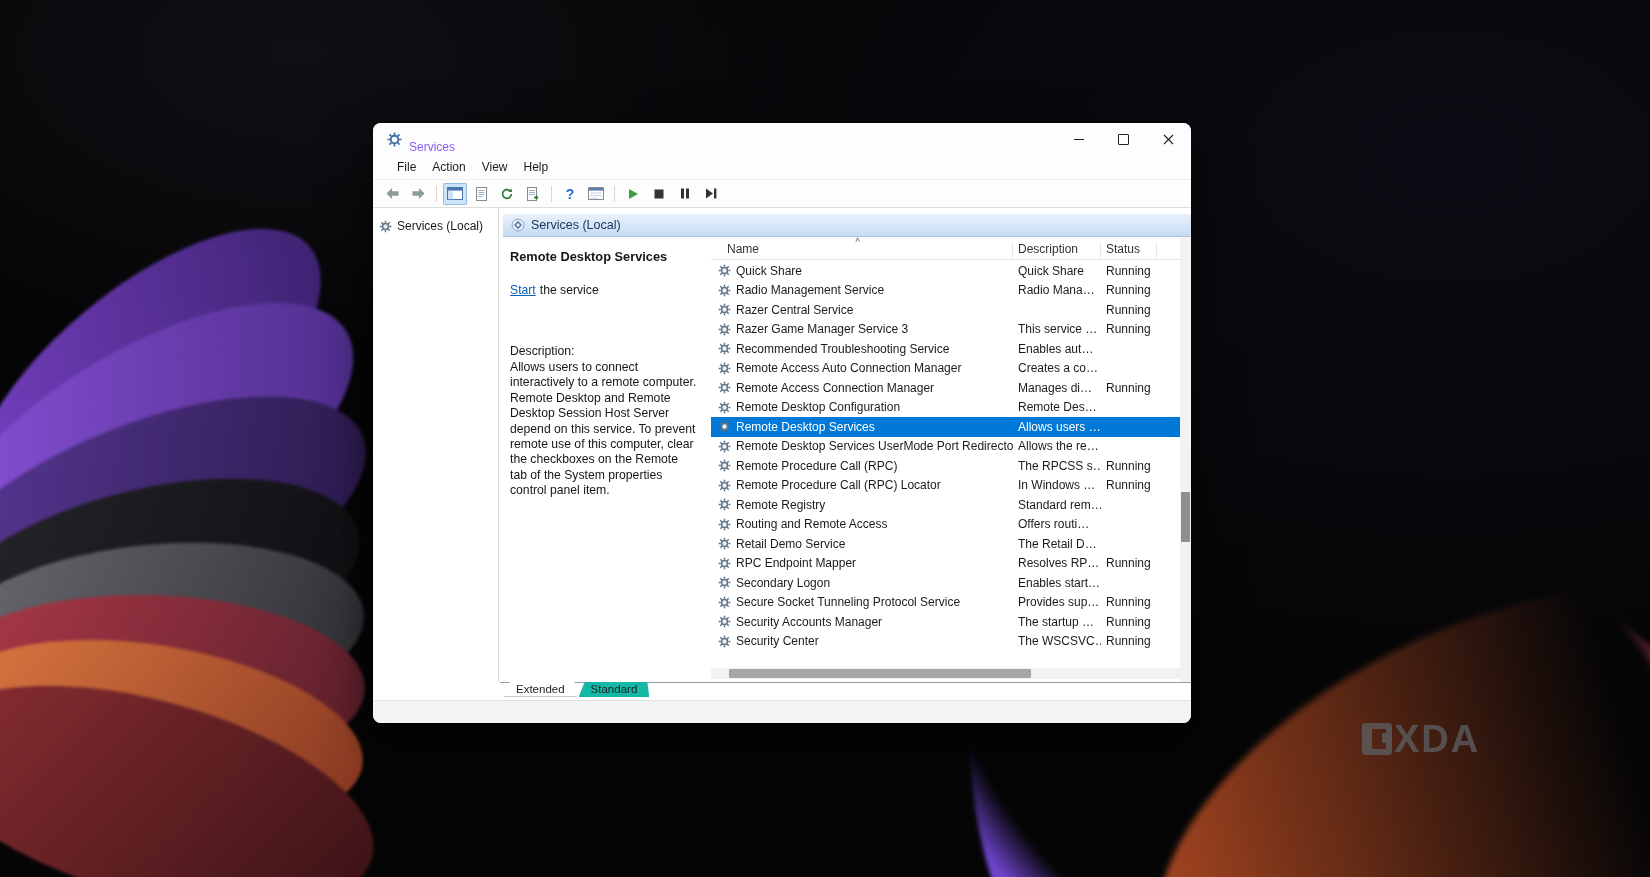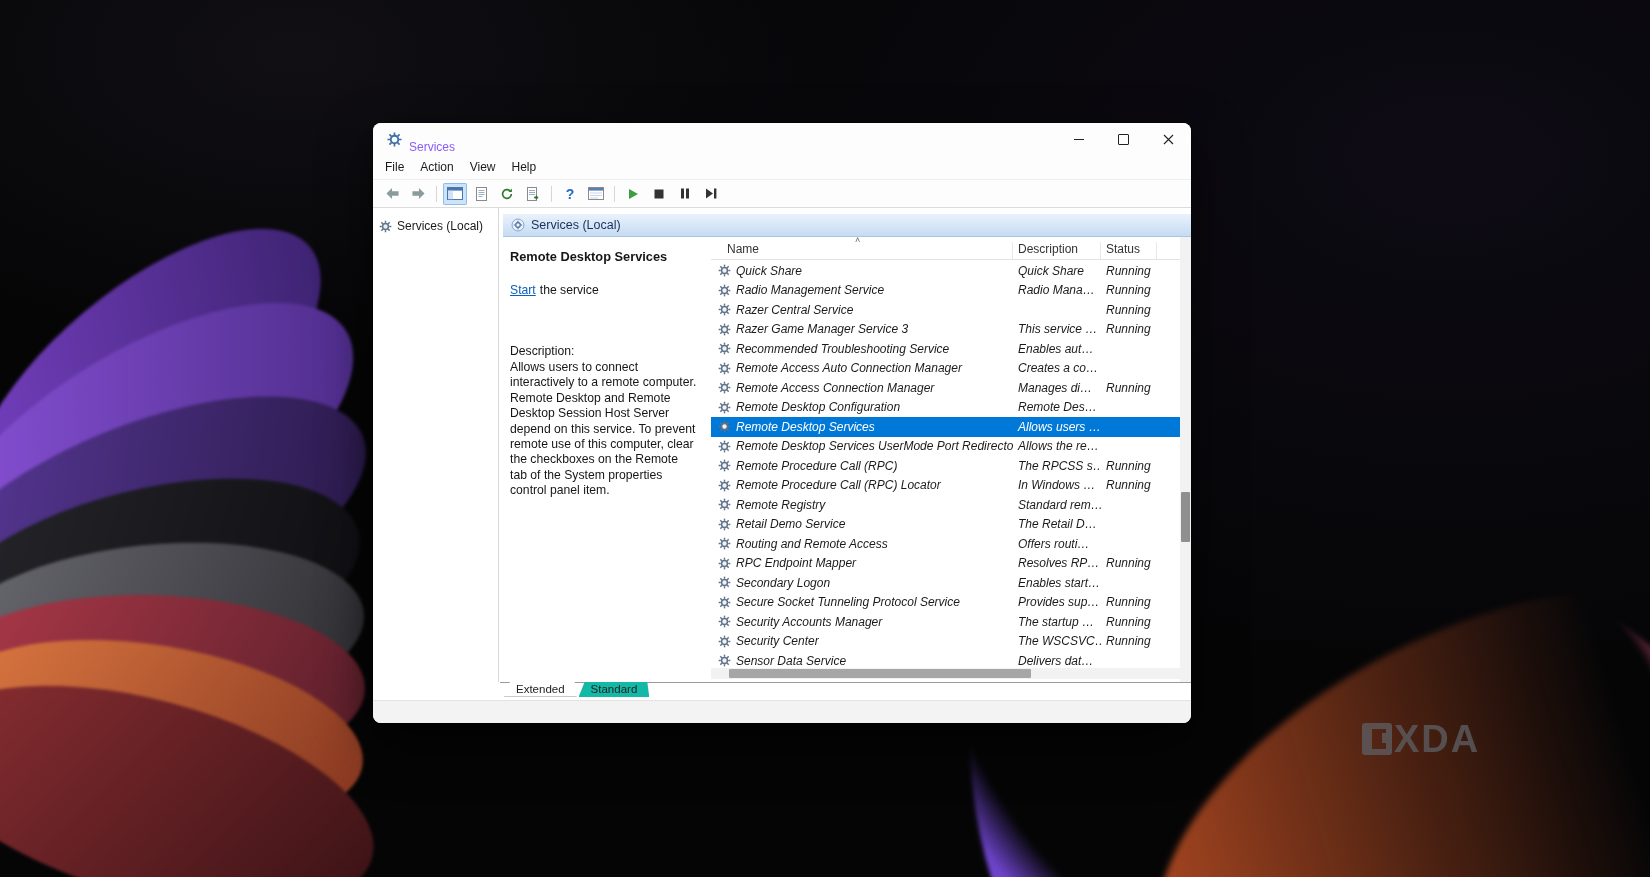--- a/index.html
+++ b/index.html
@@ -37,21 +37,21 @@
   
   .window{position:absolute;left:373px;top:123px;width:818px;height:600px;background:#fbfbfb;border-radius:8px;
     box-shadow:0 20px 50px rgba(0,0,0,.65), 0 0 0 1px rgba(0,0,0,.28);display:flex;flex-direction:column;overflow:hidden;}
   .titlebar{height:32px;display:flex;align-items:center;background:#fdfdfd;flex:none;}
   .app-icon{margin:0 7px 0 14px;display:flex;}
   .title{font-size:12px;color:#8b5cf6;margin-top:15px;}
   .controls{margin-left:auto;display:flex;height:100%;}
   .ctl{width:45px;height:100%;display:flex;align-items:center;justify-content:center;cursor:default;}
   .glyph-min{width:10px;height:1px;background:#222;display:block;}
   .glyph-max{width:9px;height:9px;border:1px solid #222;border-radius:1px;display:block;}
-  .menubar{height:24px;display:flex;align-items:center;padding-left:4px;background:#fdfdfd;border-bottom:1px solid #efefef;flex:none;}
+  .menubar{height:24px;display:flex;align-items:center;padding-left:16px;background:#fdfdfd;border-bottom:1px solid #efefef;flex:none;}
   .menu-item{font-size:12px;color:#1b1b1b;padding:3px 8px;}
   .toolbar{height:27px;display:flex;align-items:center;padding-left:6px;background:#fdfdfd;border-bottom:1px solid #dcdcdc;flex:none;}
   .tbtn{width:24px;height:22px;display:flex;align-items:center;justify-content:center;border-radius:2px;margin:0 1px;}
   .tbtn.active{background:#cde3f8;box-shadow:inset 0 0 0 1px #8fbde8;}
   .tsep{width:1px;height:16px;background:#d6d6d6;margin:0 5px;}
   .q{color:#2667c9;font-size:14px;font-weight:bold;}
   
   .main{flex:1;display:flex;min-height:0;background:#fff;}
   .tree{width:125px;flex:none;background:#fff;border-right:1px solid #d9d9d9;padding-top:9px;}
   .tree-item{display:flex;align-items:center;gap:5px;padding:2px 6px;font-size:12px;color:#1b1b1b;white-space:nowrap;}
@@ -70,21 +70,21 @@
   .desc-label{margin-bottom:2px;}
   .desc-text{line-height:15.4px;}
   
   .list-area{flex:1;display:flex;flex-direction:column;min-width:0;position:relative;}
   .list-header{height:22px;flex:none;display:flex;align-items:flex-end;border-bottom:1px solid #e3e3e3;position:relative;}
   .hcell{font-size:12px;color:#333;box-sizing:border-box;border-right:1px solid #e8e8e8;padding-bottom:3px;}
   .h-name{width:302px;padding-left:16px;}
   .h-desc{width:88px;padding-left:5px;}
   .h-status{width:56px;padding-left:5px;}
   .sort-caret{position:absolute;left:144px;top:-2px;font-size:9px;color:#666;}
-  .rows{flex:1;overflow:hidden;padding-top:1px;font-style:italic;}
+  .rows{flex:1;overflow:hidden;padding-top:1px;}
   .svc-row{display:flex;align-items:center;height:19.5px;font-size:12px;color:#1b1b1b;white-space:nowrap;cursor:default;}
   .svc-row .gear{flex:none;width:13px;height:13px;margin:0 5px 0 7px;}
   .c-name{width:277px;overflow:hidden;text-overflow:clip;}
   .c-desc{width:88px;overflow:hidden;box-sizing:border-box;padding-left:5px;}
   .c-status{width:56px;box-sizing:border-box;padding-left:5px;}
   .svc-row.selected{background:var(--sel,#0078d7);color:#fff;}
   .hscroll{height:11px;flex:none;background:#f2f2f2;margin:1px 0 3px 0;position:relative;}
   .hthumb{position:absolute;left:18px;top:1px;height:9px;width:302px;background:#a6a6a6;border-radius:1px;}
   .vscroll{width:11px;flex:none;background:#f2f2f2;position:relative;}
   .vthumb{position:absolute;left:1px;top:255px;width:9px;height:50px;background:#8f8f8f;border-radius:1px;}
@@ -543,56 +543,56 @@
                     <line x1="8" y1="0.8" x2="8" y2="3.4"></line>
                     <line x1="8" y1="12.6" x2="8" y2="15.2"></line>
                     <line x1="0.8" y1="8" x2="3.4" y2="8"></line>
                     <line x1="12.6" y1="8" x2="15.2" y2="8"></line>
                     <line x1="2.9" y1="2.9" x2="4.8" y2="4.8"></line>
                     <line x1="11.2" y1="11.2" x2="13.1" y2="13.1"></line>
                     <line x1="2.9" y1="13.1" x2="4.8" y2="11.2"></line>
                     <line x1="11.2" y1="4.8" x2="13.1" y2="2.9"></line>
                   </g>
                 </svg>
+                <span class="c-name">Routing and Remote Access</span>
+                <span class="c-desc">Offers routi…</span>
+                <span class="c-status"></span>
+              </div>
+              <div class="svc-row">
+                <svg class="gear" viewBox="0 0 16 16">
+                  <circle cx="8" cy="8" r="3.6" fill="#eef3f8" stroke="#5f7287" stroke-width="1.8"></circle>
+                  <g stroke="#5f7287" stroke-width="1.8">
+                    <line x1="8" y1="0.8" x2="8" y2="3.4"></line>
+                    <line x1="8" y1="12.6" x2="8" y2="15.2"></line>
+                    <line x1="0.8" y1="8" x2="3.4" y2="8"></line>
+                    <line x1="12.6" y1="8" x2="15.2" y2="8"></line>
+                    <line x1="2.9" y1="2.9" x2="4.8" y2="4.8"></line>
+                    <line x1="11.2" y1="11.2" x2="13.1" y2="13.1"></line>
+                    <line x1="2.9" y1="13.1" x2="4.8" y2="11.2"></line>
+                    <line x1="11.2" y1="4.8" x2="13.1" y2="2.9"></line>
+                  </g>
+                </svg>
                 <span class="c-name">Retail Demo Service</span>
                 <span class="c-desc">The Retail D…</span>
                 <span class="c-status"></span>
               </div>
               <div class="svc-row">
                 <svg class="gear" viewBox="0 0 16 16">
                   <circle cx="8" cy="8" r="3.6" fill="#eef3f8" stroke="#5f7287" stroke-width="1.8"></circle>
                   <g stroke="#5f7287" stroke-width="1.8">
                     <line x1="8" y1="0.8" x2="8" y2="3.4"></line>
                     <line x1="8" y1="12.6" x2="8" y2="15.2"></line>
                     <line x1="0.8" y1="8" x2="3.4" y2="8"></line>
                     <line x1="12.6" y1="8" x2="15.2" y2="8"></line>
                     <line x1="2.9" y1="2.9" x2="4.8" y2="4.8"></line>
                     <line x1="11.2" y1="11.2" x2="13.1" y2="13.1"></line>
                     <line x1="2.9" y1="13.1" x2="4.8" y2="11.2"></line>
                     <line x1="11.2" y1="4.8" x2="13.1" y2="2.9"></line>
                   </g>
                 </svg>
-                <span class="c-name">Routing and Remote Access</span>
-                <span class="c-desc">Offers routi…</span>
-                <span class="c-status"></span>
-              </div>
-              <div class="svc-row">
-                <svg class="gear" viewBox="0 0 16 16">
-                  <circle cx="8" cy="8" r="3.6" fill="#eef3f8" stroke="#5f7287" stroke-width="1.8"></circle>
-                  <g stroke="#5f7287" stroke-width="1.8">
-                    <line x1="8" y1="0.8" x2="8" y2="3.4"></line>
-                    <line x1="8" y1="12.6" x2="8" y2="15.2"></line>
-                    <line x1="0.8" y1="8" x2="3.4" y2="8"></line>
-                    <line x1="12.6" y1="8" x2="15.2" y2="8"></line>
-                    <line x1="2.9" y1="2.9" x2="4.8" y2="4.8"></line>
-                    <line x1="11.2" y1="11.2" x2="13.1" y2="13.1"></line>
-                    <line x1="2.9" y1="13.1" x2="4.8" y2="11.2"></line>
-                    <line x1="11.2" y1="4.8" x2="13.1" y2="2.9"></line>
-                  </g>
-                </svg>
                 <span class="c-name">RPC Endpoint Mapper</span>
                 <span class="c-desc">Resolves RP…</span>
                 <span class="c-status">Running</span>
               </div>
               <div class="svc-row">
                 <svg class="gear" viewBox="0 0 16 16">
                   <circle cx="8" cy="8" r="3.6" fill="#eef3f8" stroke="#5f7287" stroke-width="1.8"></circle>
                   <g stroke="#5f7287" stroke-width="1.8">
                     <line x1="8" y1="0.8" x2="8" y2="3.4"></line>
                     <line x1="8" y1="12.6" x2="8" y2="15.2"></line>
@@ -654,38 +654,20 @@
                     <line x1="12.6" y1="8" x2="15.2" y2="8"></line>
                     <line x1="2.9" y1="2.9" x2="4.8" y2="4.8"></line>
                     <line x1="11.2" y1="11.2" x2="13.1" y2="13.1"></line>
                     <line x1="2.9" y1="13.1" x2="4.8" y2="11.2"></line>
                     <line x1="11.2" y1="4.8" x2="13.1" y2="2.9"></line>
                   </g>
                 </svg>
                 <span class="c-name">Security Center</span>
                 <span class="c-desc">The WSCSVC…</span>
                 <span class="c-status">Running</span>
-              </div>
-              <div class="svc-row">
-                <svg class="gear" viewBox="0 0 16 16">
-                  <circle cx="8" cy="8" r="3.6" fill="#eef3f8" stroke="#5f7287" stroke-width="1.8"></circle>
-                  <g stroke="#5f7287" stroke-width="1.8">
-                    <line x1="8" y1="0.8" x2="8" y2="3.4"></line>
-                    <line x1="8" y1="12.6" x2="8" y2="15.2"></line>
-                    <line x1="0.8" y1="8" x2="3.4" y2="8"></line>
-                    <line x1="12.6" y1="8" x2="15.2" y2="8"></line>
-                    <line x1="2.9" y1="2.9" x2="4.8" y2="4.8"></line>
-                    <line x1="11.2" y1="11.2" x2="13.1" y2="13.1"></line>
-                    <line x1="2.9" y1="13.1" x2="4.8" y2="11.2"></line>
-                    <line x1="11.2" y1="4.8" x2="13.1" y2="2.9"></line>
-                  </g>
-                </svg>
-                <span class="c-name">Sensor Data Service</span>
-                <span class="c-desc">Delivers dat…</span>
-                <span class="c-status"></span>
               </div>
             </div>
           <div class="hscroll">
             <div class="hthumb"></div>
           </div>
         </div>
 
         <div class="vscroll">
           <div class="vthumb"></div>
         </div>

